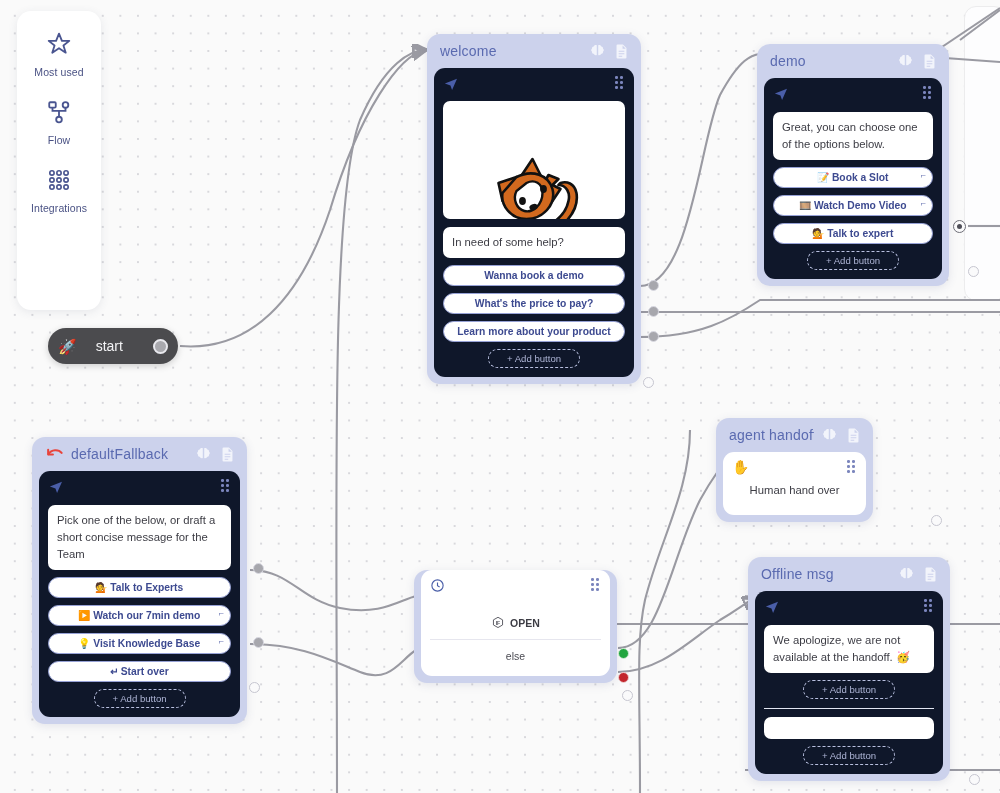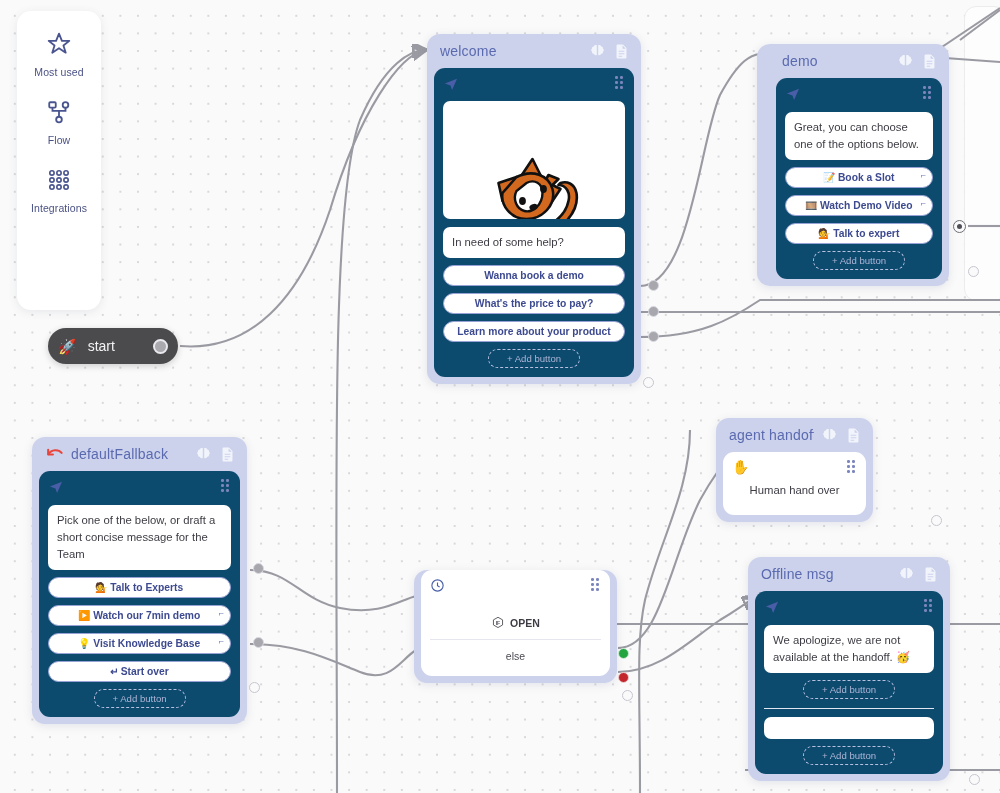--- a/index.html
+++ b/index.html
@@ -33,21 +33,21 @@
   .pal-lab{font-size:10.5px;color:#4a5284;margin-top:5px;letter-spacing:.1px;}
 
   
   .start-node{
     position:absolute;left:48px;top:328px;width:130px;height:36px;
     background:#4b4b4e;border-radius:18px;display:flex;align-items:center;
     padding:0 10px;box-sizing:border-box;
     box-shadow:0 2px 7px rgba(0,0,0,.18);
   }
   .start-emoji{font-size:15px;line-height:1;}
-  .start-label{color:#f3f3f5;font-size:14px;margin-left:11px;flex:1;}
+  .start-label{color:#f3f3f5;font-size:14px;margin-left:19px;flex:1;}
   .start-dot{
     width:15px;height:15px;border-radius:50%;
     background:#a9a9ae;border:2px solid #e9e9ee;box-sizing:border-box;
   }
 
   
   .node{
     position:absolute;
     background:#ccd2ec;
     border-radius:13px;
@@ -58,21 +58,21 @@
     height:34px;display:flex;align-items:center;
     padding:0 11px 0 13px;box-sizing:border-box;
   }
   .node-title{
     font-size:14px;color:#5a6ab0;flex:1;letter-spacing:.2px;
     white-space:nowrap;overflow:hidden;
   }
   .head-ico{width:17px;height:17px;margin-left:7px;display:flex;align-items:center;justify-content:center;cursor:pointer;}
   .undo-ico{width:19px;height:16px;margin-right:7px;display:flex;align-items:center;}
   .node-body{
-    background:#0c4a6e;border-radius:11px;
+    background:#0f172a;border-radius:11px;
     margin:0 7px 7px 7px;padding:8px 9px 9px 9px;
     box-sizing:border-box;
   }
   .body-bar{display:flex;align-items:flex-start;justify-content:space-between;height:18px;}
   .send-ico{width:16px;height:16px;}
   .grip{width:10px;height:12px;display:grid;grid-template-columns:repeat(2,3px);grid-template-rows:repeat(3,3px);gap:2px;cursor:grab;}
   .grip i{width:2.6px;height:2.6px;border-radius:50%;background:#7b86bd;display:block;}
 
   .img-box{background:#fff;border-radius:7px;height:118px;margin-top:7px;overflow:hidden;position:relative;}
   .fox{position:absolute;left:50%;bottom:-4px;transform:translateX(-44%);}
@@ -272,21 +272,21 @@
           <span>Learn more about your product</span>
         </div>
       <div class="add-btn">+ Add button</div>
     </div>
     <div class="handle" style="right:-18px;top:246px;"></div>
     <div class="handle" style="right:-18px;top:272px;"></div>
     <div class="handle" style="right:-18px;top:297px;"></div>
     <div class="handle hollow" style="left:216px;top:343px;"></div>
   </div>
 
-  <div class="node" style="left:757px;top:44px;width:192px;padding-left:12px;">
+  <div class="node" style="left:757px;top:44px;width:192px;">
     <div class="node-head">
       <div class="node-title">demo</div>
       <div class="head-ico">
         <svg width="17" height="17" viewBox="0 0 24 24" fill="#f2f4fb">
             <path d="M11 3.2c-1.6-1-3.8-.2-4.3 1.6-1.7.1-2.9 1.7-2.5 3.3-1.4.9-1.5 3 0 3.9-.5 1.7.8 3.3 2.5 3.3.5 1.9 2.8 2.6 4.3 1.6V3.2zm2 0v13.7c1.5 1 3.8.3 4.3-1.6 1.7 0 3-1.6 2.5-3.3 1.5-.9 1.4-3 0-3.9.4-1.6-.8-3.2-2.5-3.3-.5-1.8-2.7-2.6-4.3-1.6z"></path>
           </svg>
       </div>
       <div class="head-ico">
         <svg width="17" height="17" viewBox="0 0 24 24" fill="#f2f4fb">
             <path d="M14 2H6.5A1.5 1.5 0 0 0 5 3.5v17A1.5 1.5 0 0 0 6.5 22h11a1.5 1.5 0 0 0 1.5-1.5V7l-5-5zm-.5 6V3.7L18 8h-4.5zM8 11h8v1.5H8V11zm0 3.5h8V16H8v-1.5zM8 18h5v1.5H8V18z"></path>

